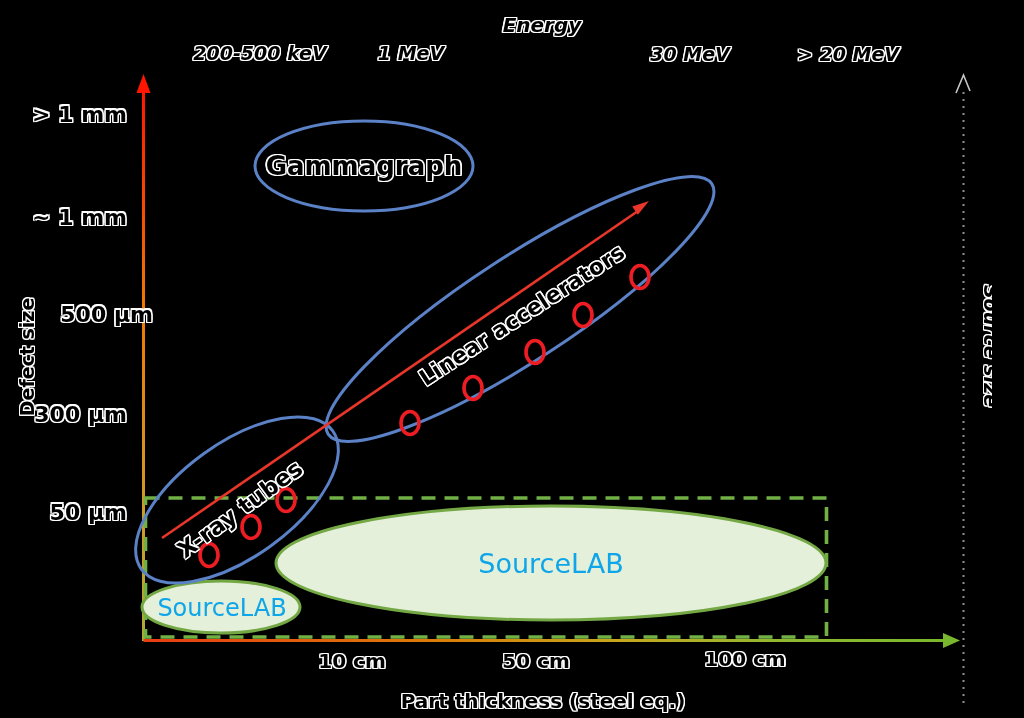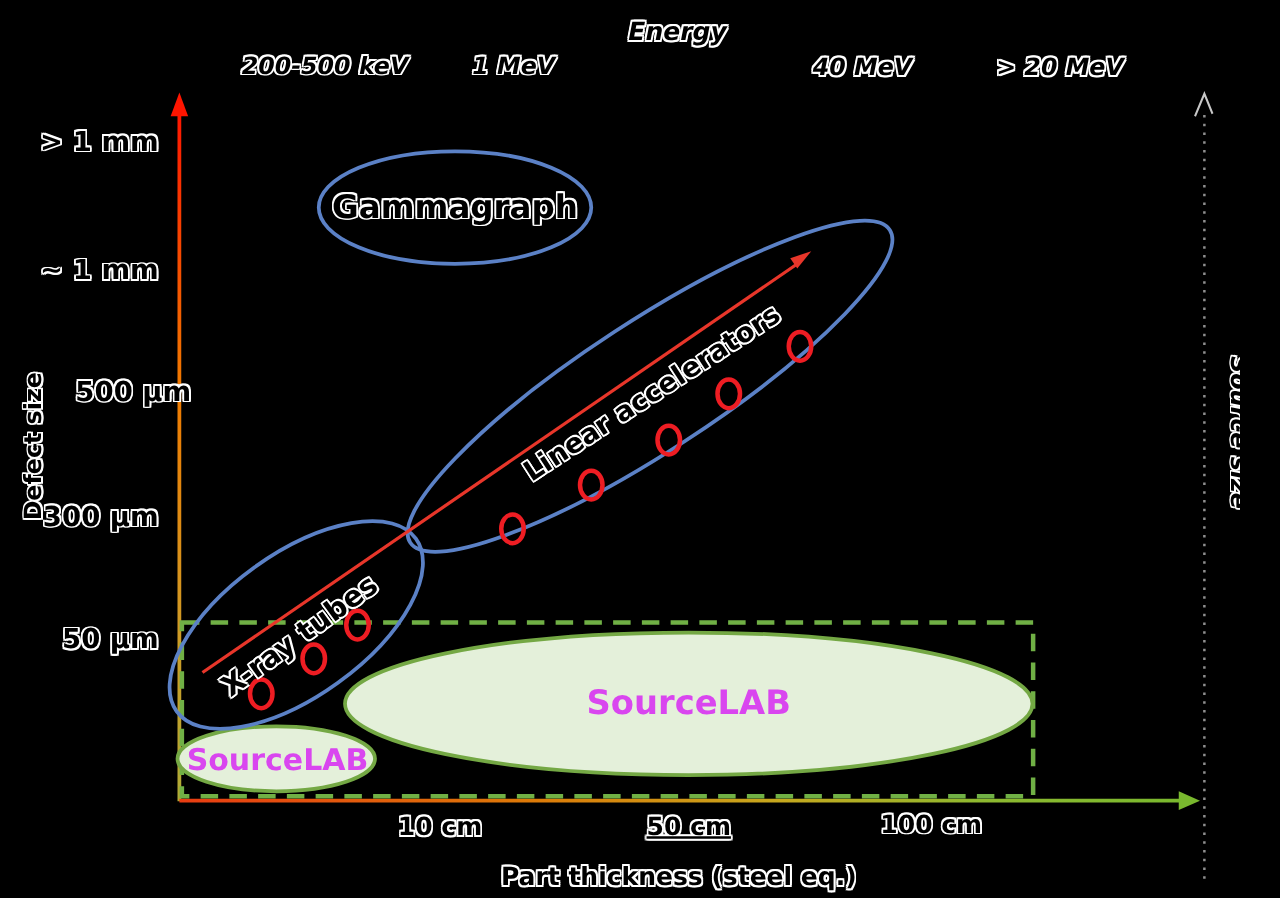--- a/index.html
+++ b/index.html
@@ -34,21 +34,21 @@
     white-space:nowrap;
     transform:translateY(-50%);
     font-size:22px;
   }
   .etick{font-size:19px;}
   .btick{font-size:20px;}
   .rot-ccw{transform:translate(-50%,-50%) rotate(-90deg);}
   .rot-cw{transform:translate(-50%,-50%) rotate(90deg);}
   .rot-linac{transform:translate(-50%,-50%) rotate(-33deg);}
   .rot-xray{transform:translate(-50%,-50%) rotate(-36deg);}
-  .green-lbl{color:#d946ef;font-weight:bold;}
+  .green-lbl{color:#0ea5e9;font-weight:normal;}
 </style>
 </head>
 <body>
 
 <div class="canvas">
 
   <svg width="1024" height="718" viewBox="0 0 1024 718">
     <defs>
       <linearGradient id="gy" gradientUnits="userSpaceOnUse" x1="143" y1="88" x2="143" y2="641">
         <stop offset="0" stop-color="#ff1500"></stop>
@@ -92,34 +92,34 @@
     <ellipse cx="410" cy="423" rx="9" ry="11.5" fill="none" stroke="#ee1d23" stroke-width="3.6"></ellipse>
     <ellipse cx="473" cy="388" rx="9" ry="11.5" fill="none" stroke="#ee1d23" stroke-width="3.6"></ellipse>
     <ellipse cx="535" cy="352" rx="9" ry="11.5" fill="none" stroke="#ee1d23" stroke-width="3.6"></ellipse>
     <ellipse cx="583" cy="315" rx="9" ry="11.5" fill="none" stroke="#ee1d23" stroke-width="3.6"></ellipse>
     <ellipse cx="640" cy="277" rx="9" ry="11.5" fill="none" stroke="#ee1d23" stroke-width="3.6"></ellipse>
   </svg>
 
   <div class="lbl outline it" style="left:542px;top:25px;font-size:20px;">Energy</div>
   <div class="lbl outline it etick" style="left:260px;top:53px;">200-500 keV</div>
   <div class="lbl outline it etick" style="left:411px;top:53px;">1 MeV</div>
-  <div class="lbl outline it etick" style="left:690px;top:54px;">40 MeV</div>
+  <div class="lbl outline it etick" style="left:690px;top:54px;">30 MeV</div>
   <div class="lbl outline it etick" style="left:848px;top:54px;">&gt; 20 MeV</div>
 
   <div class="ytick outline" style="top:114px;text-align:right;">&gt; 1 mm</div>
   <div class="ytick outline" style="top:217px;">~ 1 mm</div>
   <div class="ytick outline" style="top:314px;padding-left:26px;">500 µm</div>
   <div class="ytick outline" style="top:414px;">300 µm</div>
   <div class="ytick outline" style="top:512px;">50 µm</div>
   <div class="lbl outline rot-ccw" style="left:27px;top:357px;font-size:19px;">Defect size</div>
 
   <div class="lbl outline it rot-cw" style="left:991px;top:346px;font-size:19px;">Source size</div>
 
   <div class="lbl outline btick" style="left:352px;top:661px;">10 cm</div>
-  <div class="lbl outline btick" style="left:551px;top:661px;text-decoration:underline;">50 cm</div>
+  <div class="lbl outline btick" style="left:536px;top:661px;">50 cm</div>
   <div class="lbl outline btick" style="left:745px;top:659px;">100 cm</div>
   <div class="lbl outline" style="left:543px;top:701px;font-size:20px;">Part thickness (steel eq.)</div>
 
   <div class="lbl outline" style="left:364px;top:166px;font-size:26px;">Gammagraph</div>
   <div class="lbl outline rot-linac" style="left:522px;top:315px;font-size:22px;">Linear accelerators</div>
   <div class="lbl outline rot-xray" style="left:240px;top:509px;font-size:23px;">X-ray tubes</div>
   <div class="lbl green-lbl" style="left:222px;top:608px;font-size:24px;">SourceLAB</div>
   <div class="lbl green-lbl" style="left:551px;top:563px;font-size:27px;">SourceLAB</div>
 
 </div>

